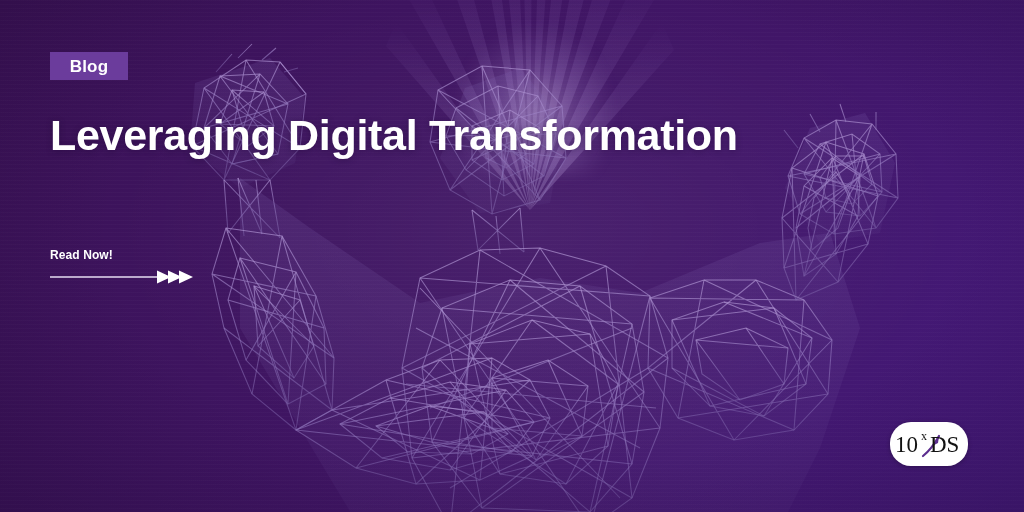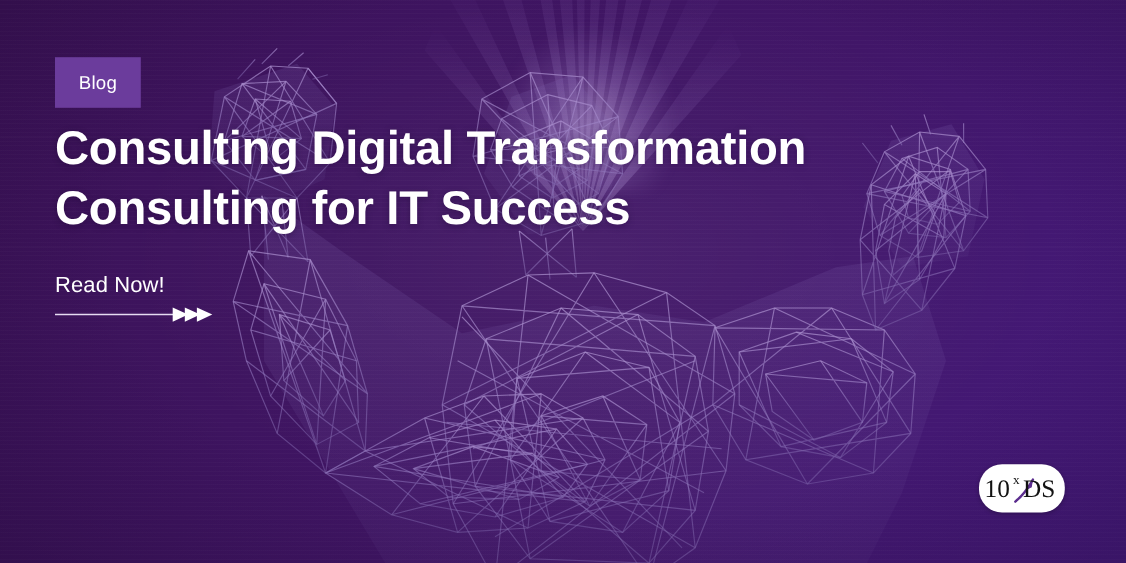--- a/index.html
+++ b/index.html
@@ -69,25 +69,25 @@
   
   .content{
     position:absolute;
     left:50px; top:0;
     width:820px; height:512px;
   }
 
   .badge{
     position:absolute; left:0; top:52px;
     display:inline-flex; align-items:center; justify-content:center;
-    min-width:78px; height:46px;
+    min-width:78px; height:28px;
     padding:0 16px;
     background:#6b3c9c;
     color:#ffffff;
-    font-size:17px; font-weight:normal;
+    font-size:17px; font-weight:bold;
     letter-spacing:.2px;
     line-height:1;
   }
 
   .headline{
     position:absolute; left:0; top:108px;
     width:800px;
     color:#ffffff;
     font-size:43px;
     font-weight:bold;
@@ -97,22 +97,22 @@
   }
   .headline .l2{ display:block; }
 
   .cta{
     position:absolute; left:0; top:248px;
     width:260px;
   }
   .cta-label{
     display:block;
     color:#ffffff;
-    font-size:20px;
-    font-weight:normal;
+    font-size:12px;
+    font-weight:bold;
     letter-spacing:.1px;
     margin-bottom:8px;
   }
   .cta-arrow{ display:block; }
 
   
   .logo{
     position:absolute;
     left:890px; top:422px;
     width:78px; height:44px;
@@ -298,22 +298,21 @@
   </div>
 
   <div class="scanlines"></div>
   <div class="vignette"></div>
 
   <div class="content">
 
     <div class="badge">Blog</div>
 
     <h1 class="headline">
-      <span>Consulting Digital Transformation</span>
-      <span class="l2">Consulting for IT Success</span>
+      <span>Leveraging Digital Transformation</span>
     </h1>
 
     <div class="cta">
       <span class="cta-label">Read Now!</span>
       <span class="cta-arrow">
         <svg width="144" height="14" viewBox="0 0 144 14">
           <line x1="0" y1="7" x2="112" y2="7" stroke="#e6dcf2" stroke-width="1.4"></line>
           <polygon points="107,0.5 121,7 107,13.5" fill="#ffffff"></polygon>
           <polygon points="118,0.5 132,7 118,13.5" fill="#ffffff"></polygon>
           <polygon points="129,0.5 143,7 129,13.5" fill="#ffffff"></polygon>

